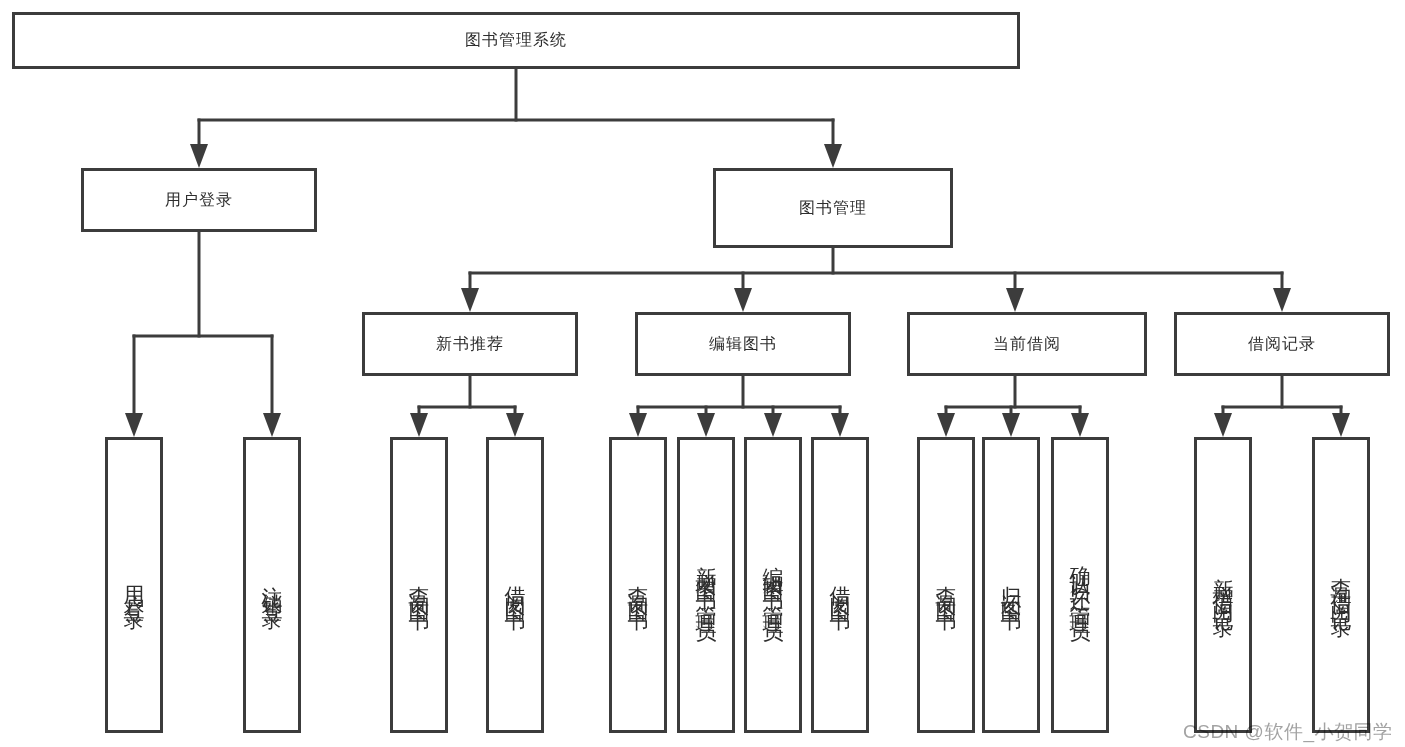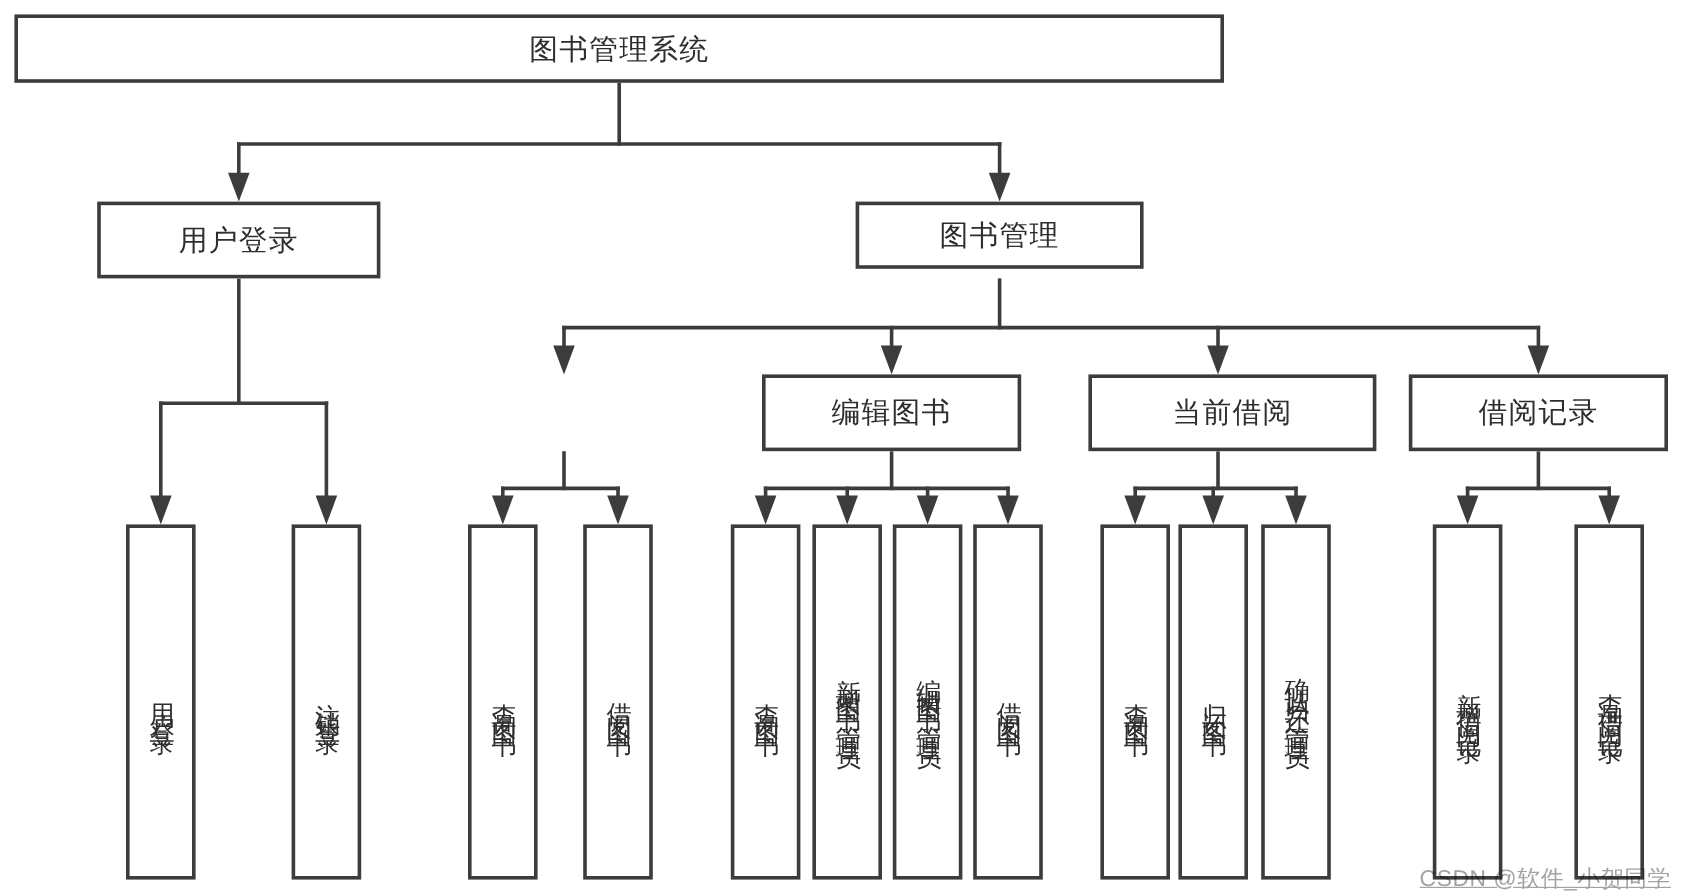--- a/index.html
+++ b/index.html
@@ -20,29 +20,29 @@
   }
   svg.connectors{position:absolute;left:0;top:0;z-index:1}
   svg.connectors .ln{stroke:var(--line);stroke-width:3;fill:none}
   svg.connectors .ar{fill:var(--line);stroke:none}
   .node{
     position:absolute;z-index:2;
     background:#fff;border:3px solid var(--border);
     display:flex;align-items:center;justify-content:center;
     color:var(--text);
   }
-  .node.h span{font-size:24px;letter-spacing:1px;white-space:nowrap}
+  .node.h span{font-size:16px;letter-spacing:1px;white-space:nowrap}
   .node.v span{
     writing-mode:vertical-rl;text-orientation:mixed;
     font-size:21px;letter-spacing:8px;white-space:nowrap;
   }
   .watermark{
     position:absolute;z-index:3;left:1183px;top:719px;
     font-size:19px;color:var(--wm);mix-blend-mode:multiply;
-    white-space:nowrap;letter-spacing:0.5px;text-decoration:underline;
+    white-space:nowrap;letter-spacing:0.5px;
   }
 </style>
 </head>
 <body>
 
 <div class="canvas">
 
   <svg class="connectors" width="1405" height="747" viewBox="0 0 1405 747" aria-hidden="true">
 
     <line class="ln" x1="516" y1="68" x2="516" y2="121.5"></line>
@@ -105,24 +105,27 @@
     <polygon class="ar" points="1332,413 1350,413 1341,437"></polygon>
   </svg>
 
   <div class="node h" style="left:12px;top:12px;width:1008px;height:57px">
     <span>图书管理系统</span>
   </div>
 
   <div class="node h" style="left:81px;top:168px;width:236px;height:64px">
     <span>用户登录</span>
   </div>
-  <div class="node h" style="left:713px;top:168px;width:240px;height:56px">
+  <div class="node h" style="left:713px;top:168px;width:240px;height:80px">
     <span>图书管理</span>
   </div>
 
+  <div class="node h" style="left:362px;top:312px;width:216px;height:64px">
+    <span>新书推荐</span>
+  </div>
   <div class="node h" style="left:635px;top:312px;width:216px;height:64px">
     <span>编辑图书</span>
   </div>
   <div class="node h" style="left:907px;top:312px;width:240px;height:64px">
     <span>当前借阅</span>
   </div>
   <div class="node h" style="left:1174px;top:312px;width:216px;height:64px">
     <span>借阅记录</span>
   </div>
 

